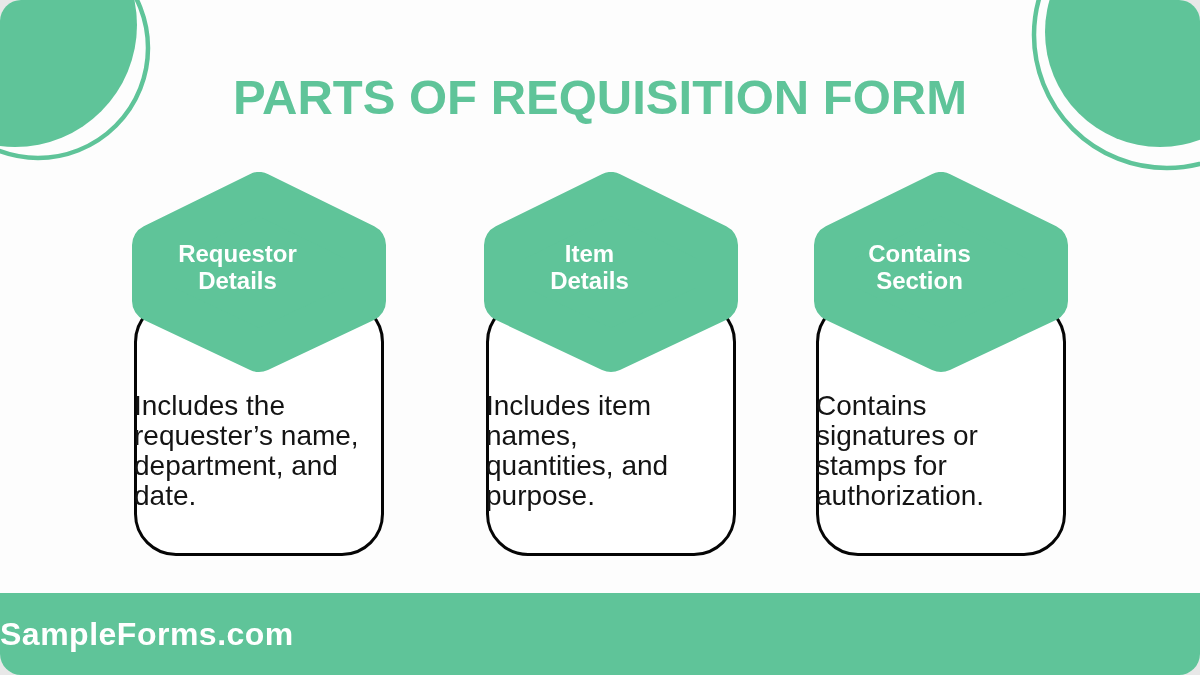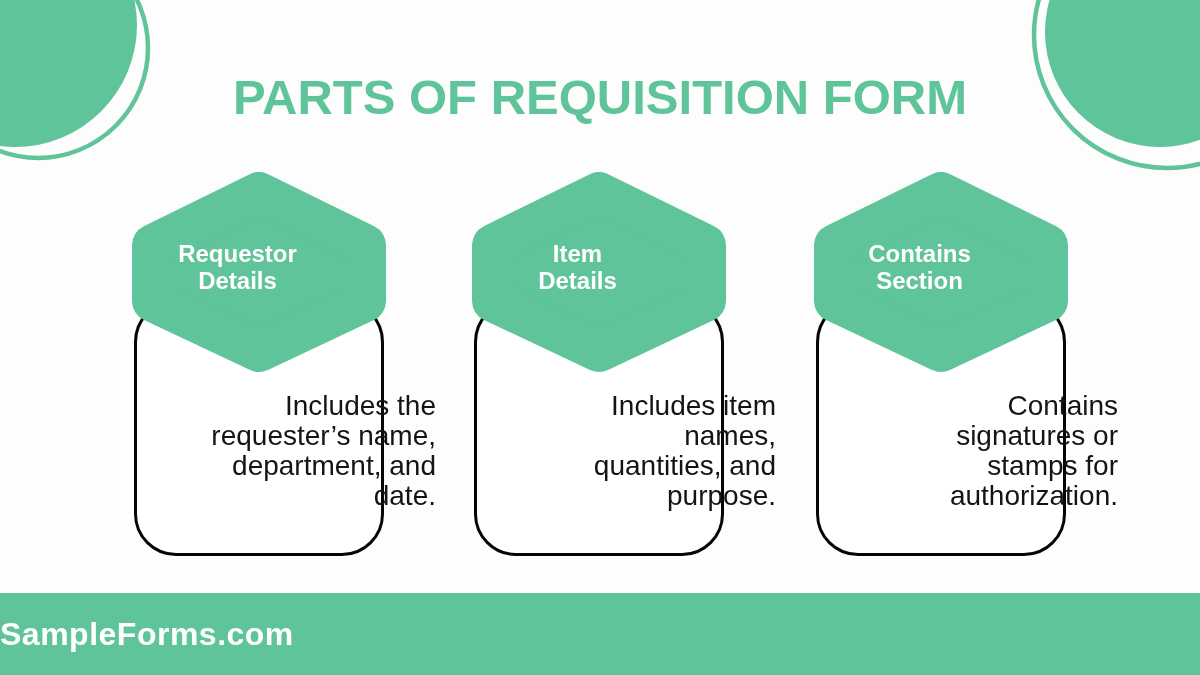--- a/index.html
+++ b/index.html
@@ -1,46 +1,47 @@
 <!DOCTYPE html>
 <html><head>
 <meta charset="utf-8">
 <style>
   html,body{margin:0;padding:0;background:#e8e8e8;}
   .canvas{
     position:relative;width:1200px;height:675px;overflow:hidden;
     background:#fdfdfd;
     font-family:"Liberation Sans","DejaVu Sans",sans-serif;
+    border-radius:21px;
   }
   .deco{position:absolute;top:0;pointer-events:none;}
   .deco-tl{left:0;}
   .deco-tr{left:1000px;}
   .page-title{
     position:absolute;left:0;top:71px;width:1200px;height:52px;
     text-align:center;font-size:49px;line-height:52px;font-weight:bold;
     letter-spacing:0px;color:#5fc499;white-space:nowrap;
   }
   .card{position:absolute;top:172px;width:254px;height:384px;}
   .card-1{left:132px;}
-  .card-2{left:472px;}
+  .card-2{left:484px;}
   .card-3{left:814px;}
   .card-body{
     position:absolute;left:2px;top:128px;width:250px;height:256px;
     box-sizing:border-box;background:#ffffff;
     border:3px solid #050505;border-radius:42px;
   }
   .card-hex{position:absolute;left:0;top:0;}
   .card-title{
     position:absolute;left:0;top:68px;width:211px;
     text-align:center;color:#ffffff;font-weight:bold;
     font-size:24px;line-height:27px;white-space:pre-line;
   }
   .card-desc{
     position:absolute;left:2px;top:219px;width:302px;
-    text-align:right;color:#141414;
+    text-align:left;color:#141414;
     font-size:28px;line-height:30px;white-space:pre-line;
   }
   .footer-bar{
     position:absolute;left:0;top:593px;width:1200px;height:82px;
     background:#5fc499;display:flex;align-items:center;
   }
   .footer-brand{
     color:#ffffff;font-size:32px;font-weight:bold;letter-spacing:0.5px;
   }
 </style>

